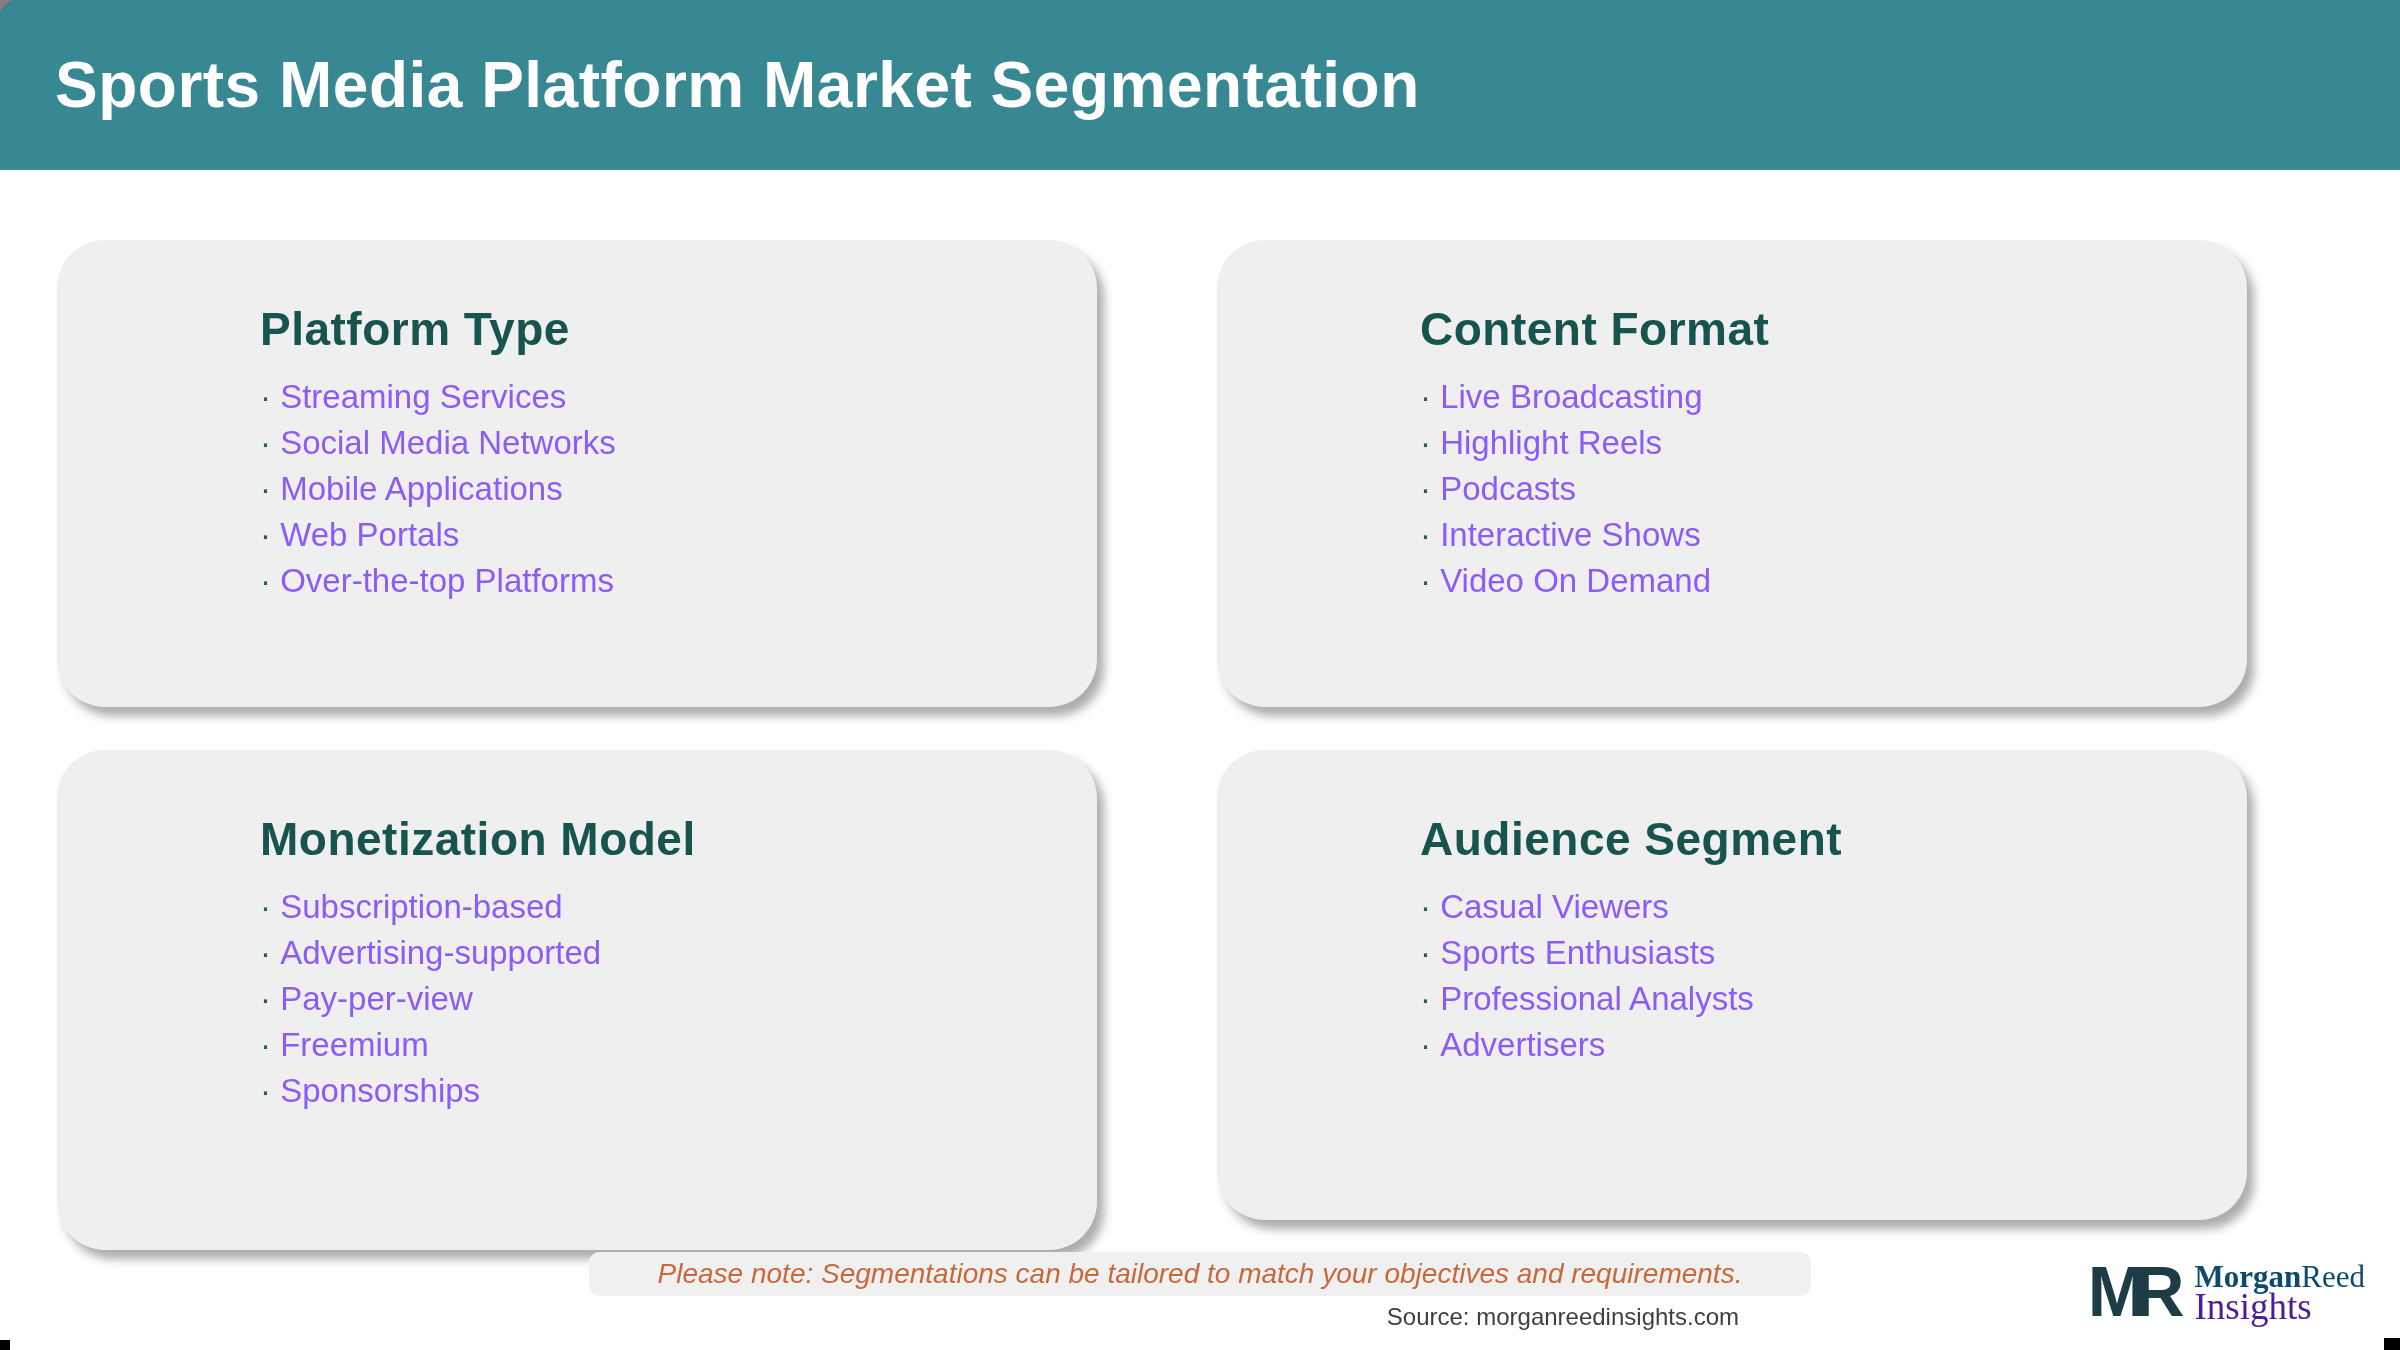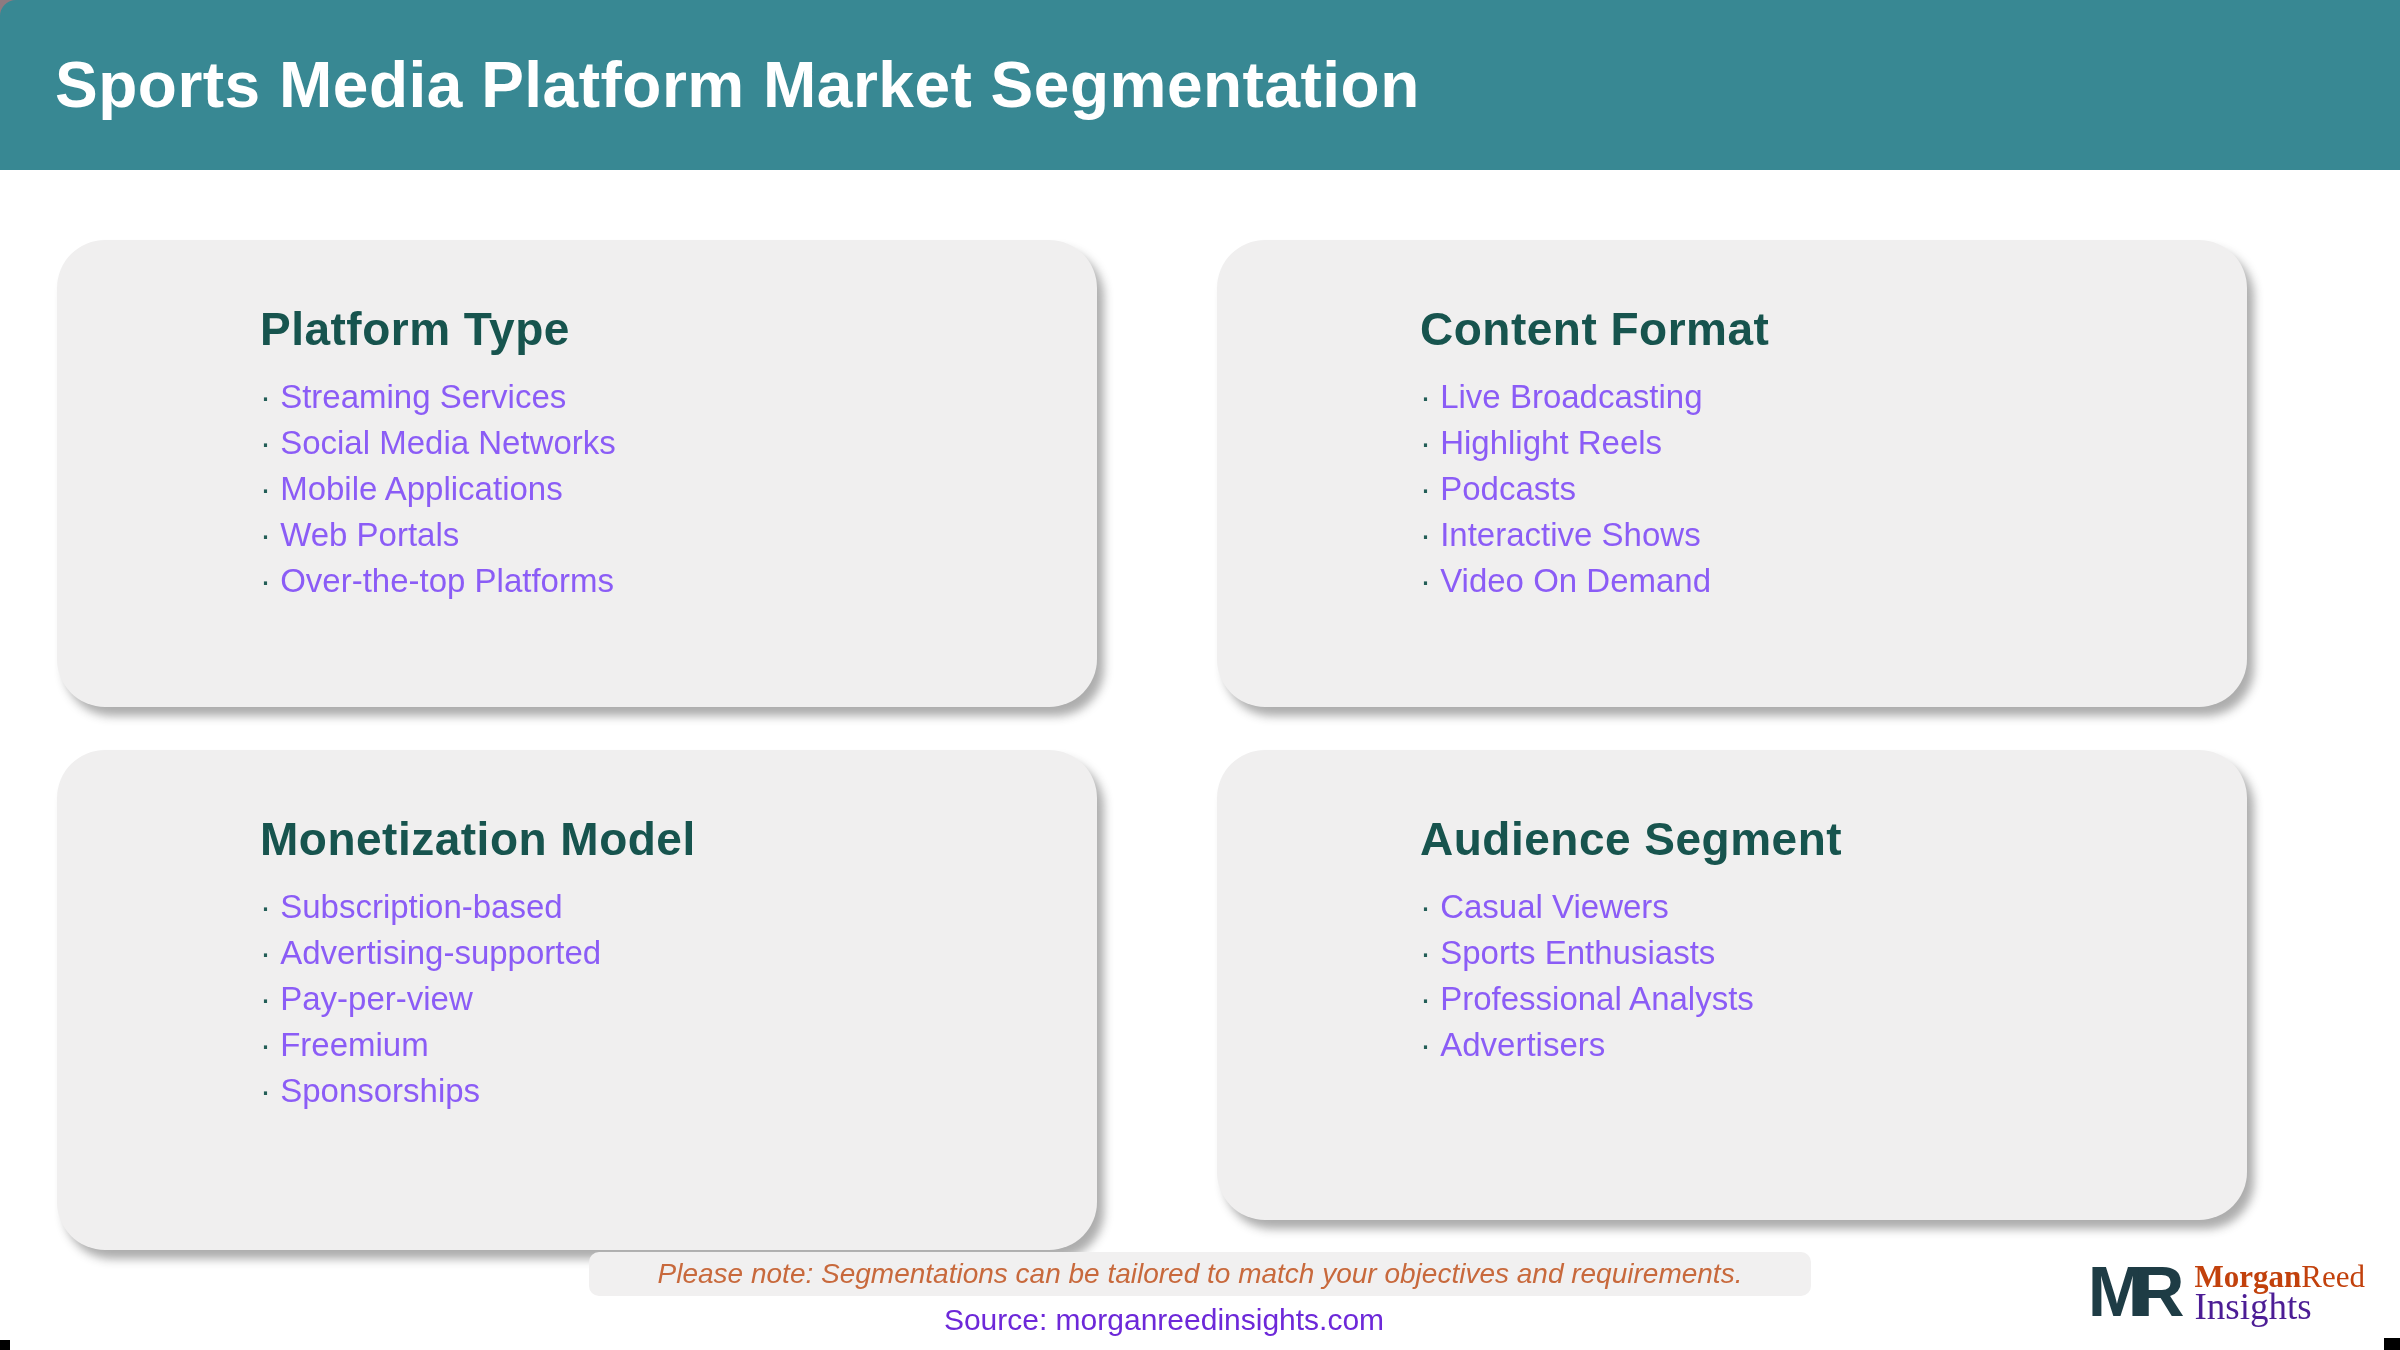--- a/index.html
+++ b/index.html
@@ -95,23 +95,23 @@
     font-size: 28px;
     white-space: nowrap;
     font-style: italic;
   }
 
   .source-text {
     position: absolute;
     left: 589px;
     top: 1303px;
     width: 1150px;
-    text-align: center;
-    color: #6d28d9;
-    font-size: 30px;
+    text-align: right;
+    color: #404040;
+    font-size: 24px;
   }
 
   .logo {
     position: absolute;
     right: 35px;
     top: 1262px;
     display: flex;
     align-items: center;
   }
   .logo-monogram {
@@ -122,21 +122,21 @@
     line-height: 60px;
     margin-right: 22px;
     font-family: "Liberation Sans", sans-serif;
   }
   .logo-text-col {
     display: flex;
     flex-direction: column;
     font-family: "Liberation Serif", serif;
     line-height: 30px;
   }
-  .logo-name { font-size: 31px; color: #c2410c; white-space: nowrap; }
+  .logo-name { font-size: 31px; color: #0c4a6e; white-space: nowrap; }
   .logo-name .bold { font-weight: bold; }
   .logo-subtitle { font-size: 37px; color: #4c1d95; }
 
   .scan-artifact {
     position: absolute;
     background: #000000;
     z-index: 5;
   }
   .scan-artifact.bl { left: 0; top: 1340px; width: 10px; height: 10px; }
   .scan-artifact.br { right: 0; top: 1338px; width: 16px; height: 12px; }

